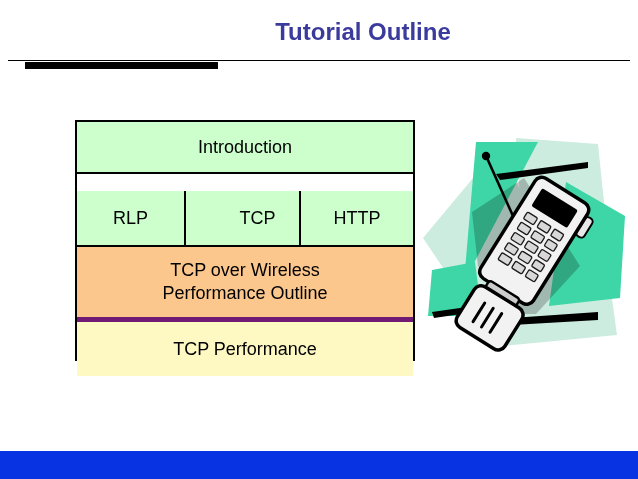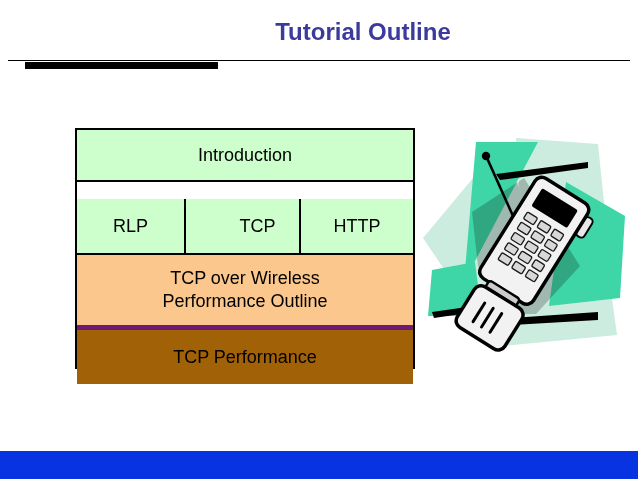--- a/index.html
+++ b/index.html
@@ -46,21 +46,21 @@
     top: 62px;
     width: 193px;
     height: 7px;
     background: #000000;
   }
 
   
   #outline-table {
     position: absolute;
     left: 75px;
-    top: 128px;
+    top: 120px;
     width: 340px;
     height: 241px;
     border: 2px solid #000000;
     box-sizing: border-box;
     background: #ffffff;
   }
   .outline-row {
     box-sizing: border-box;
     width: 100%;
     display: flex;
@@ -101,21 +101,21 @@
   #row-tcp-over-wireless {
     height: 75px;
     background: #fbc78d;
     border-bottom: 5px solid #701a75;
     flex-direction: column;
   }
   #row-tcp-over-wireless .line { display: block; }
 
   #row-tcp-performance {
     height: 54px;
-    background: #a16207;
+    background: #fef9c3;
   }
 
   
   #phone-clipart {
     position: absolute;
     left: 420px;
     top: 130px;
     width: 218px;
     height: 235px;
   }

